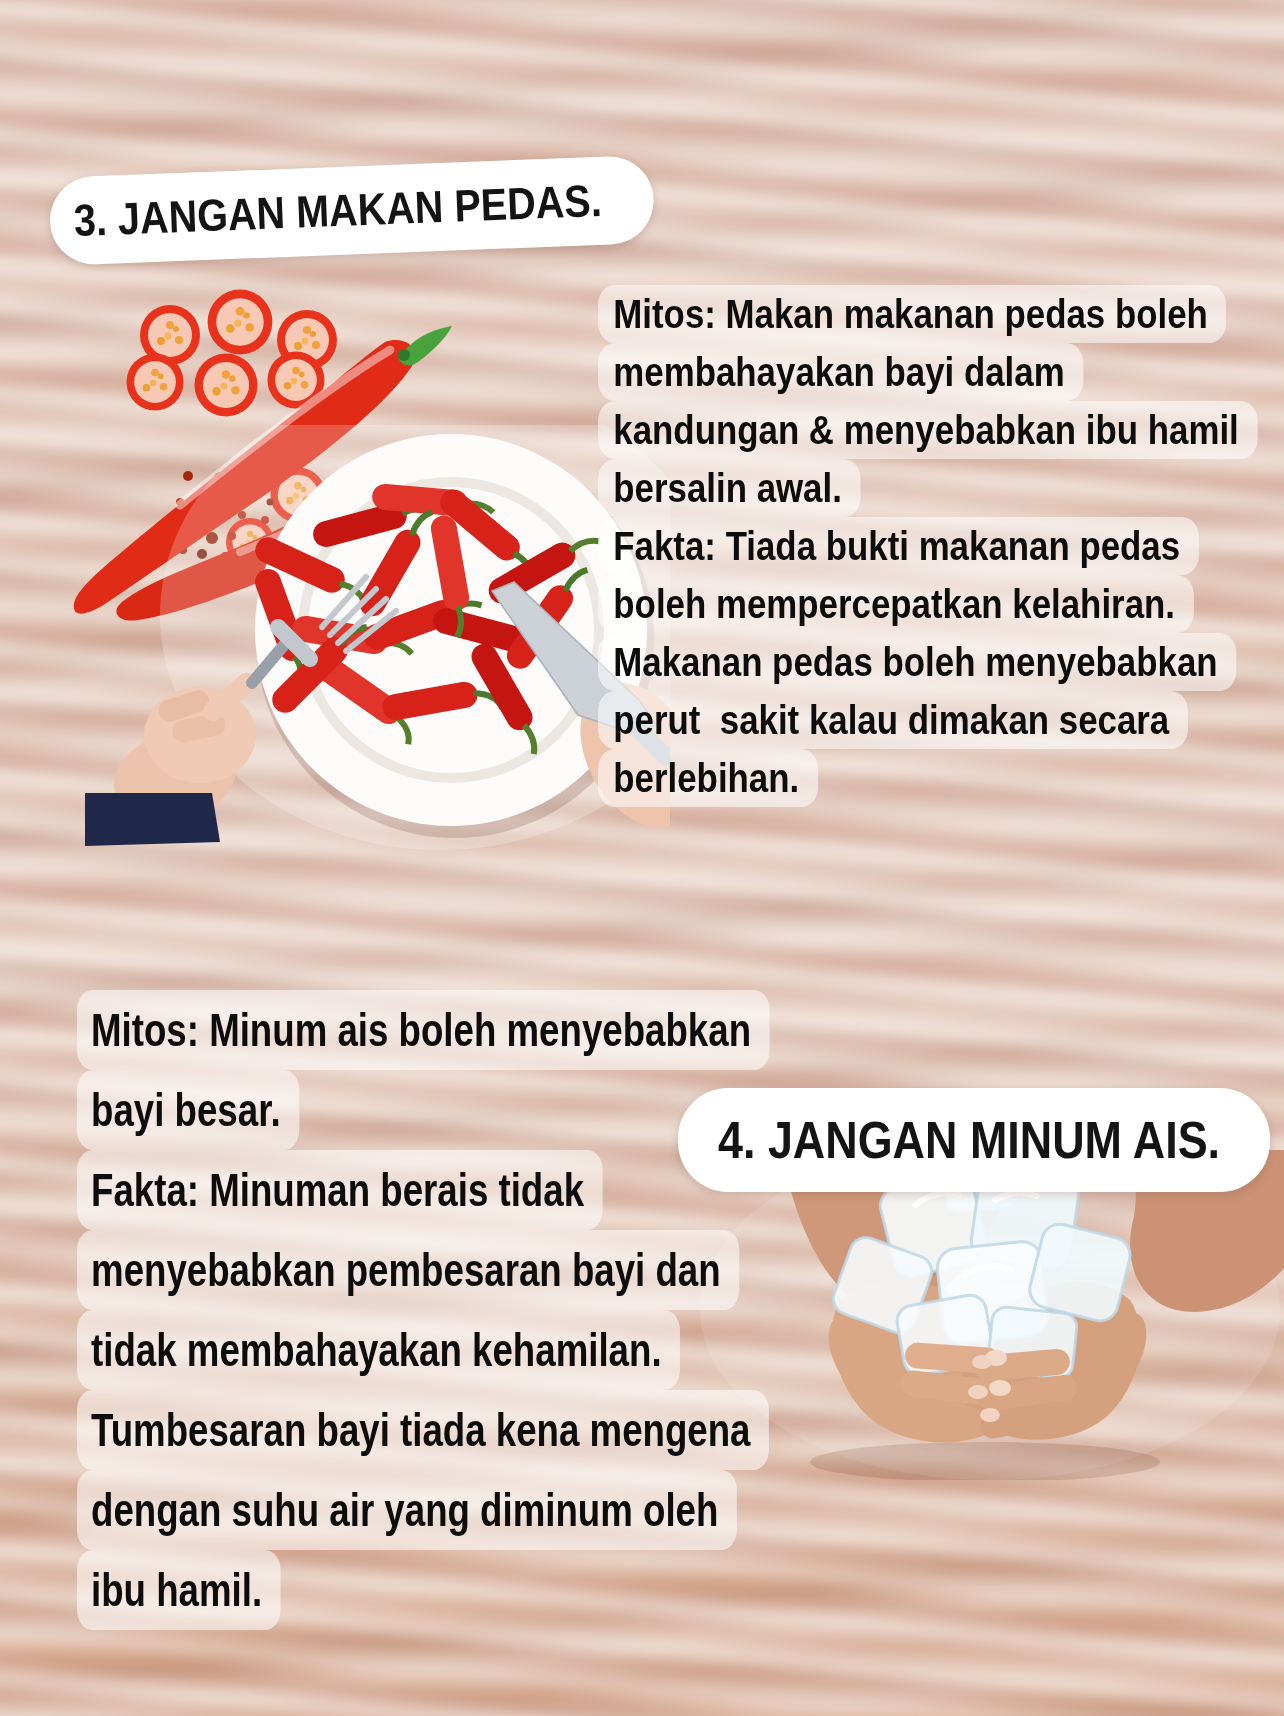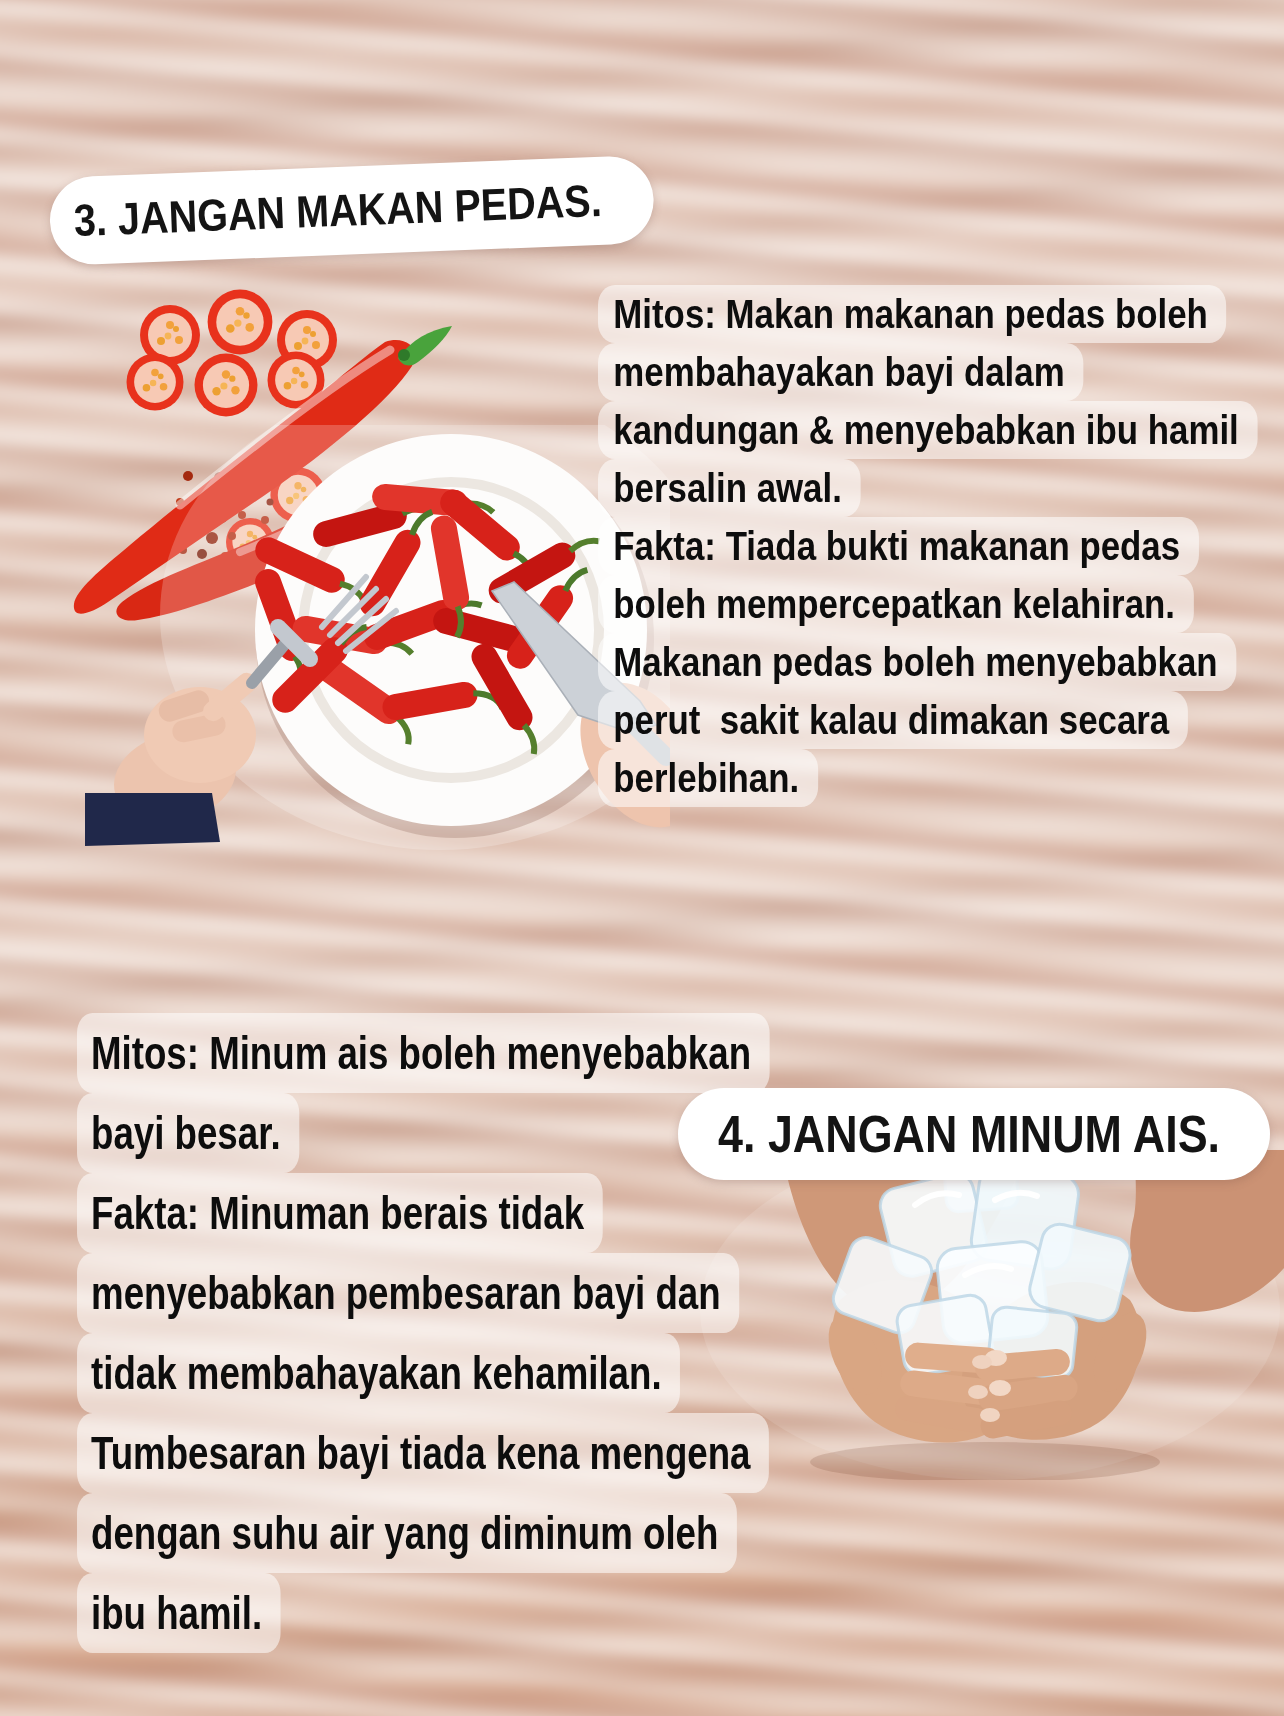--- a/index.html
+++ b/index.html
@@ -36,33 +36,33 @@
     display:flex; align-items:center;
     box-shadow:0 3px 8px rgba(120,80,70,0.25);
   }
   .pill-text {
     display:inline-block; font-weight:bold; color:#141414;
     transform:scaleX(0.88); transform-origin:left center; white-space:pre;
   }
   .pill3 { left:50px; top:178px; height:88px; width:556px; padding:0 24px;
            transform:rotate(-2.2deg); transform-origin:left center; }
   .pill3 .pill-text { font-size:45px; }
-  .pill4 { left:678px; top:1088px; height:92px; width:512px; padding:0 40px; }
+  .pill4 { left:678px; top:1088px; height:104px; width:512px; padding:0 40px; }
   .pill4 .pill-text { font-size:51px; }
 
   
   .tblock { position:absolute; display:flex; flex-direction:column; align-items:flex-start; }
   .tline {
     display:block; width:max-content; white-space:pre;
     background:rgba(255,255,255,0.55); color:#0d0d0d; font-weight:bold;
     border-radius:20px; transform-origin:left center;
   }
   .block3 { left:598px; top:285px; }
   .block3 .tline { font-size:41px; line-height:50px; padding:4px 22px 4px 18px; transform:scaleX(0.85); }
-  .block4 { left:77px; top:1013px; }
+  .block4 { left:77px; top:990px; }
   .block4 .tline { font-size:47px; line-height:62px; padding:9px 24px 9px 18px; transform:scaleX(0.78); }
 </style>
 </head>
 <body>
 
 <div class="canvas">
   <div class="bg"></div>
 
   <svg class="art chili-art" viewBox="0 0 410 345">
     <defs>

